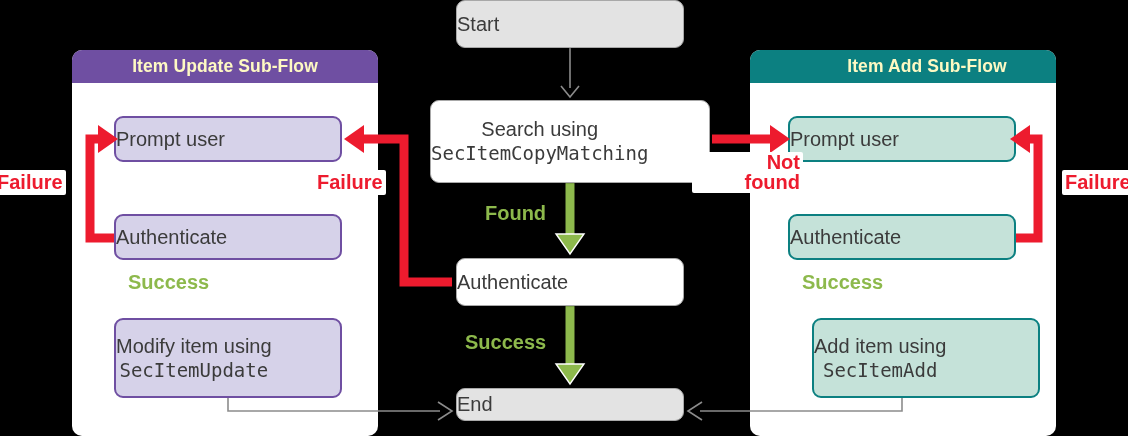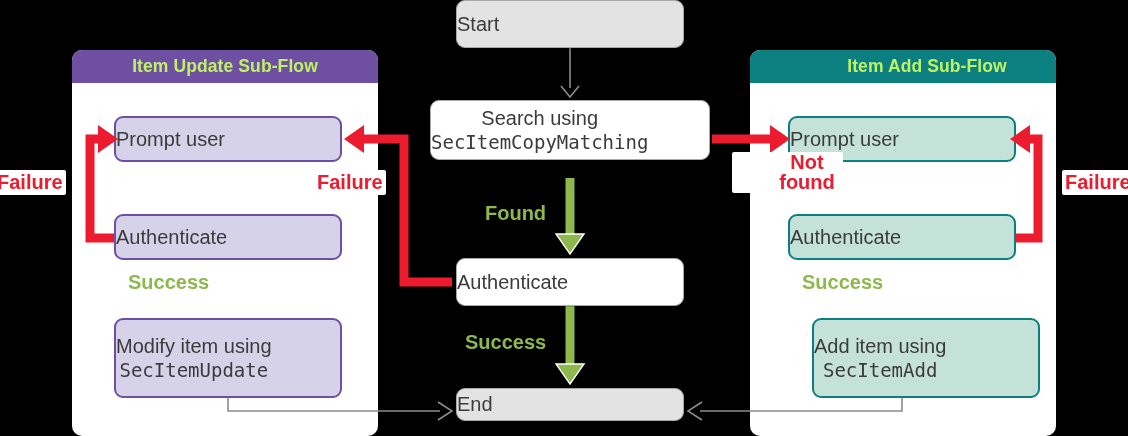--- a/index.html
+++ b/index.html
@@ -17,21 +17,21 @@
   .panel{
     position:absolute;
     border-radius:10px;
     background:#ffffff;
     overflow:hidden;
   }
   .panel-header{
     height:33px;
     line-height:33px;
     text-align:center;
-    color:#bef264;
+    color:#fef9c3;
     font-weight:bold;
     font-size:17.5px;
     letter-spacing:.1px;
   }
   .panel-body{position:relative;width:100%;height:calc(100% - 33px);}
   #panel-update{left:72px;top:50px;width:306px;height:386px;}
   #panel-update .panel-header{background:#6F4FA2;}
   #panel-add{left:750px;top:50px;width:306px;height:386px;}
   #panel-add .panel-header{background:#0C8081;padding-left:48px;}
 
@@ -51,21 +51,21 @@
   .node .t{display:block;}
   .mono{font-family:"DejaVu Sans Mono","Liberation Mono",monospace;font-size:19px;}
 
   .node-gray{background:#E3E3E3;border:1.6px solid #A8A8A8;box-shadow:0 1px 1px rgba(0,0,0,.18);}
   .node-white{background:#FFFFFF;border:1.6px solid #A8A8A8;box-shadow:0 1px 1px rgba(0,0,0,.18);}
   .node-purple{background:#D6D2E9;border:2.2px solid #6F4FA2;}
   .node-teal{background:#C5E2D9;border:2.2px solid #0C8081;}
 
   
   #n-start{left:456px;top:0px;width:228px;height:48px;}
-  #n-search{left:430px;top:100px;width:280px;height:60px;}
+  #n-search{left:430px;top:100px;width:280px;height:83px;}
   #n-auth-center{left:456px;top:258px;width:228px;height:48px;}
   #n-end{left:456px;top:388px;width:228px;height:33px;}
 
   
   #n-l-prompt{left:114px;top:116px;width:228px;height:46px;}
   #n-l-auth{left:114px;top:214px;width:228px;height:46px;}
   #n-l-modify{left:114px;top:318px;width:228px;height:80px;}
 
   
   #n-r-prompt{left:788px;top:116px;width:228px;height:46px;}
@@ -79,21 +79,21 @@
     font-size:20px;
     white-space:nowrap;
     padding:1px 3px;
     border-radius:2px;
   }
   .lab-red{color:#ED1B2E;background:#ffffff;}
   .lab-green{color:#8DB94C;background:transparent;}
 
   #lab-failure-left{left:-6px;top:170px;}
   #lab-failure-center{left:314px;top:170px;}
-  #lab-notfound{left:732px;top:152px;line-height:.98;white-space:normal;width:66px;text-align:center;padding-left:42px;}
+  #lab-notfound{left:692px;top:152px;line-height:.98;white-space:normal;width:66px;text-align:right;padding-left:42px;}
   #lab-failure-right{left:1062px;top:170px;}
   #lab-found{left:482px;top:201px;}
   #lab-success-center{left:462px;top:330px;}
   #lab-success-left{left:125px;top:270px;}
   #lab-success-right{left:799px;top:270px;}
 
   svg.overlay{position:absolute;left:0;top:0;width:1128px;height:436px;pointer-events:none;}
   svg.overlay.under{z-index:1;}
   svg.overlay.over{z-index:5;}
   .panel{z-index:2;}

